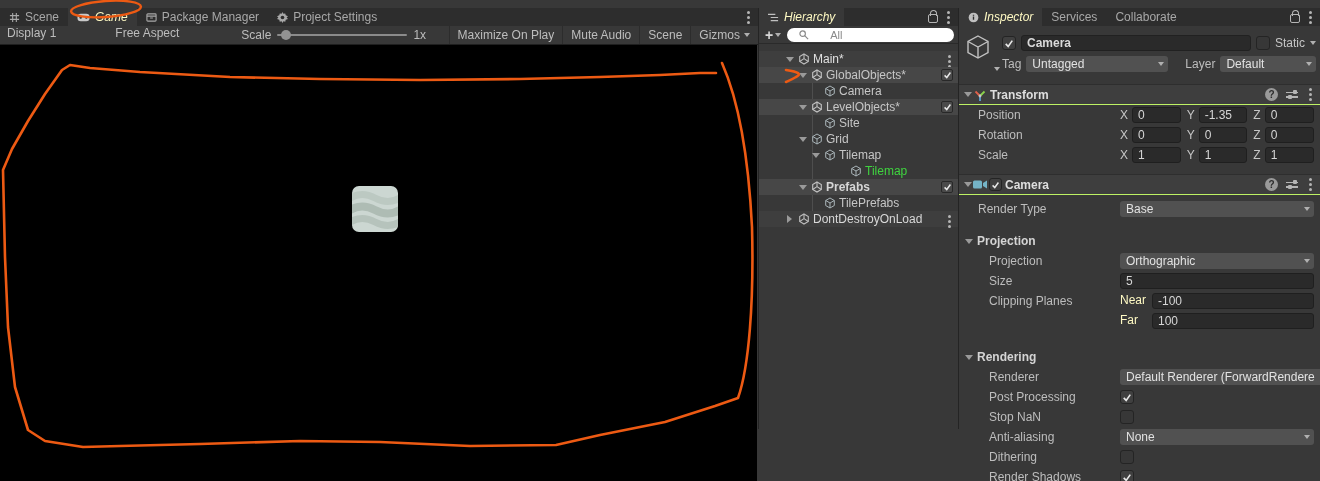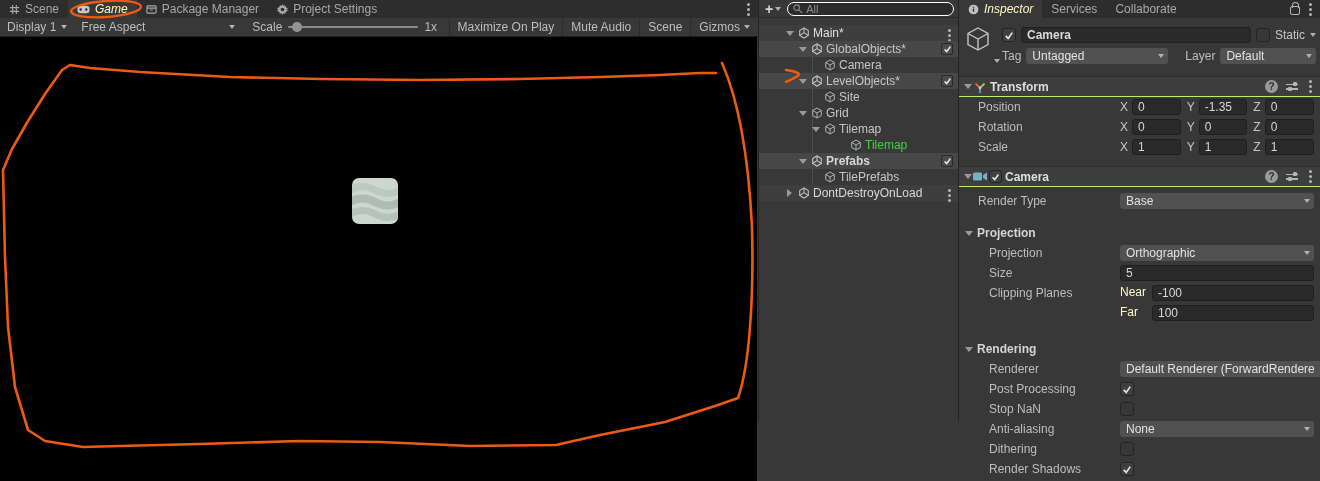--- a/index.html
+++ b/index.html
@@ -1,19 +1,19 @@
 <!DOCTYPE html>
 <html><head>
 <meta charset="utf-8">
 <style>
   * { margin:0; padding:0; box-sizing:border-box; }
   html,body { width:1320px; height:481px; overflow:hidden; }
   body { font-family:"Liberation Sans", sans-serif; font-size:12px; color:#c6c6c6; background:#383838; position:relative; }
 
-  .panel { position:absolute; top:0; height:421px; background:#383838; }
+  .panel { position:absolute; top:8px; height:421px; background:#383838; }
   #game-panel { left:0; width:758px; }
   #hierarchy-panel { left:758px; width:200px; border-left:1px solid #242424; }
   #inspector-panel { left:958px; width:362px; border-left:1px solid #242424; }
 
   
   .tabstrip { height:18px; background:#2d2d2d; display:flex; align-items:stretch; }
   .tab { display:flex; align-items:center; gap:5px; padding:0 9px; color:#a8a8a8; white-space:nowrap; }
   .tab.active { background:#383838; color:#fef9c3;font-style:italic; }
   .strip-right { margin-left:auto; display:flex; align-items:center; gap:6px; padding-right:5px; }
 
@@ -21,33 +21,33 @@
   .kebab i { width:3px; height:3px; border-radius:50%; background:#b5b5b5; }
 
   .lock { width:10px; height:9px; border:1.5px solid #b5b5b5; border-radius:2px; position:relative; margin-top:3px; }
   .lock:before { content:""; position:absolute; left:1px; top:-5px; width:5px; height:5px; border:1.5px solid #b5b5b5; border-bottom:none; border-radius:4px 4px 0 0; }
 
   .caret { width:0; height:0; border-left:4px solid transparent; border-right:4px solid transparent; border-top:5px solid #b0b0b0; display:inline-block; }
   .caret.small { border-left-width:3px; border-right-width:3px; border-top-width:4px; }
 
   
   .game-toolbar { height:19px; background:#383838; border-bottom:1px solid #1f1f1f; display:flex; align-items:center; color:#bdbdbd; }
-  .gt-dd { display:flex; align-items:center; gap:5px; padding:0 7px; height:100%; }
+  .gt-dd { display:flex; align-items:center; gap:5px; padding:0 7px; height:100%;flex-direction:column; }
   .gt-btn { display:flex; align-items:center; gap:4px; padding:0 8px; height:100%; border-left:1px solid #2c2c2c; }
   .scale-wrap { display:flex; align-items:center; gap:6px; padding:0 10px; flex:1; }
   .slider-track { position:relative; width:130px; height:2px; background:#8b8b8b; border-radius:1px; }
   .slider-knob { position:absolute; left:4px; top:-4px; width:10px; height:10px; border-radius:50%; background:#939393; }
 
   .viewport { position:absolute; left:0; top:37px; width:757px; height:444px; background:#000; }
   .tile-sprite { position:absolute; left:352px; top:141px; }
 
   
   .hier-toolbar { height:18px; display:flex; align-items:center; gap:4px; padding:0 4px; background:#383838; border-bottom:1px solid #2a2a2a; }
   .add-btn { display:flex; align-items:center; gap:2px; color:#d8d8d8; font-size:14px; font-weight:bold; padding:0 2px; }
-  .searchbox { flex:1; height:14px; background:#2b2b2b; border:1px solid #ffffff; border-radius:8px; display:flex; align-items:center; gap:3px; padding:0 5px; color:#8a8a8a; font-size:11px; }
+  .searchbox { flex:1; height:14px; background:#2b2b2b; border:7px solid #ffffff; border-radius:8px; display:flex; align-items:center; gap:21px; padding:0 5px; color:#8a8a8a; font-size:11px; }
   .tree { position:relative; padding-top:7px; }
   .hrow { position:relative; height:16px; display:flex; align-items:center; }
   .hrow .fold { width:13px; display:flex; justify-content:center; flex:none; }
   .hrow .fold .tri-open { width:0;height:0;border-left:4px solid transparent;border-right:4px solid transparent;border-top:5px solid #9a9a9a; }
   .hrow .fold .tri-closed { width:0;height:0;border-top:4px solid transparent;border-bottom:4px solid transparent;border-left:5px solid #9a9a9a; }
   .hrow .row-icon { width:15px; flex:none; display:flex; justify-content:center; }
   .hrow .hlabel { margin-left:2px; white-space:nowrap; overflow:hidden; max-width:120px; }
   .hrow.header { background:#3e3e3e; }
   .hrow.checked-row { background:#474747; }
   .ind0 { padding-left:24px; } .ind1 { padding-left:37px; } .ind2 { padding-left:50px; }
@@ -177,20 +177,36 @@
         <rect width="46" height="46" fill="#ccd7d2"></rect>
         <path d="M-2 12 Q10 5 23 12 T48 12" stroke="#bcc9c2" stroke-width="7" fill="none"></path>
         <path d="M-2 24 Q10 17 23 24 T48 24" stroke="#aebcb4" stroke-width="8" fill="none"></path>
         <path d="M-2 36 Q10 29 23 36 T48 36" stroke="#b6c3bc" stroke-width="7" fill="none"></path>
       </g>
     </svg>
   </div>
 </div>
 
 <div id="hierarchy-panel" class="panel">
+  <div class="tabstrip">
+    <div class="tab active">
+      <svg width="11" height="9" viewBox="0 0 12 9">
+          <path d="M0 1h8M3 4.5h8M3 8h8" stroke="#c0c0c0" stroke-width="1.3"></path>
+        </svg>
+      <span>Hierarchy</span>
+    </div>
+    <div class="strip-right">
+      <span class="lock"></span>
+      <span class="kebab">
+          <i></i>
+          <i></i>
+          <i></i>
+        </span>
+    </div>
+  </div>
 
   <div class="hier-toolbar">
     <div class="add-btn">
       <span>+</span>
       <span class="caret small"></span>
     </div>
     <div class="searchbox">
       <svg width="10" height="10" viewBox="0 0 11 11">
           <circle cx="4" cy="4" r="3" fill="none" stroke="#8a8a8a" stroke-width="1.3"></circle>
           <path d="M6.5 6.5L10 10" stroke="#8a8a8a" stroke-width="1.3"></path>

